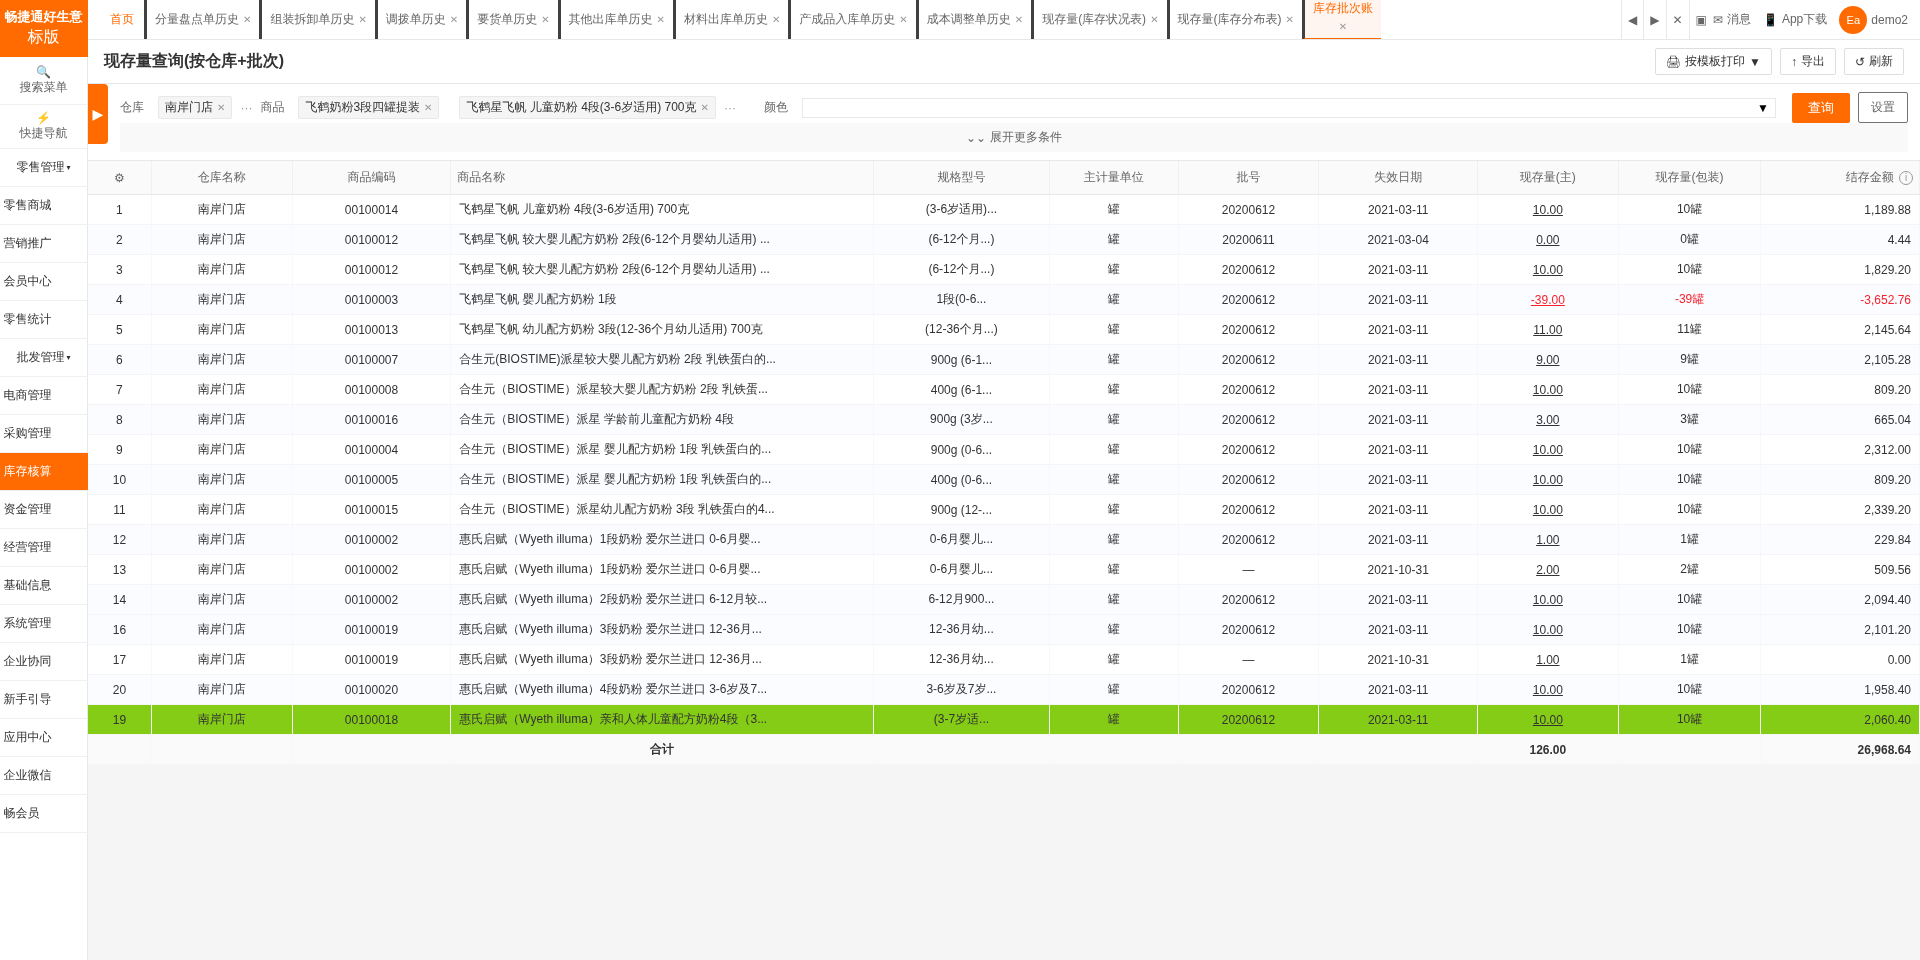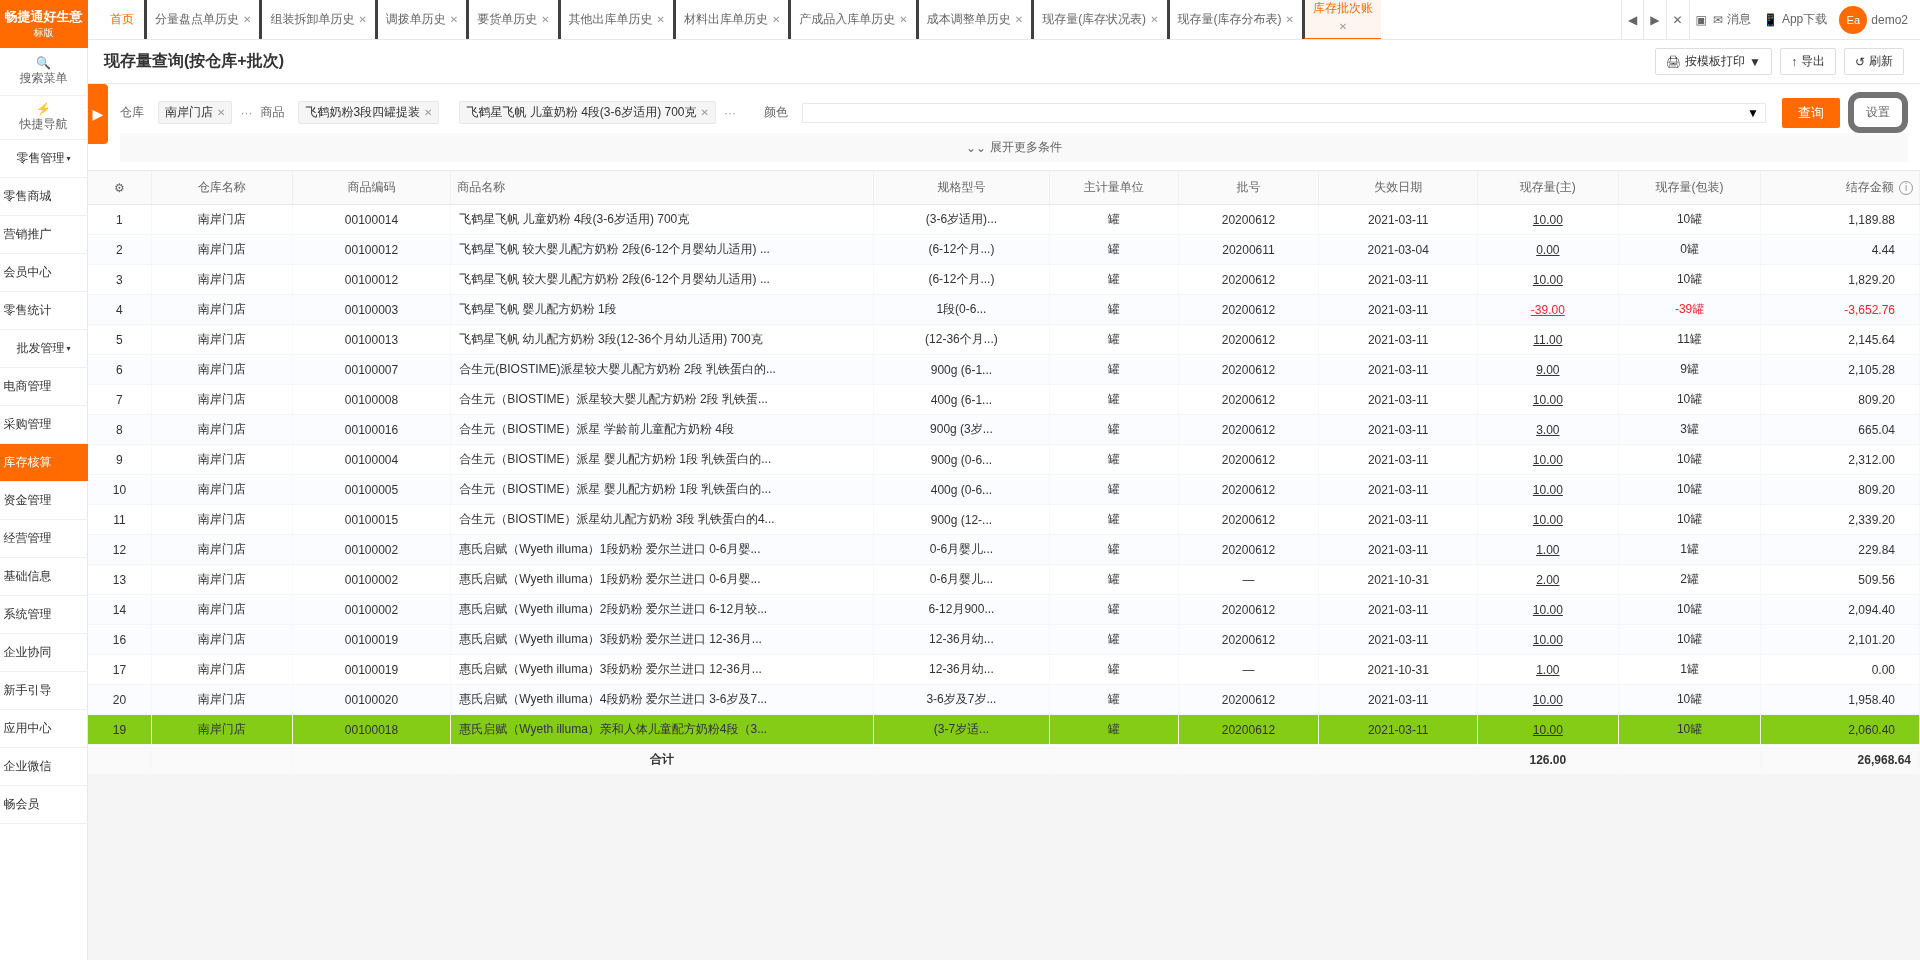--- a/index.html
+++ b/index.html
@@ -39,62 +39,62 @@
     .page-actions { display: flex; gap: 8px; align-items: center; }
     .btn-print { border: 1px solid #ddd; background: white; color: #333; padding: 4px 10px; cursor: pointer; border-radius: 2px; display: flex; align-items: center; gap: 4px; }
     .btn-export { border: 1px solid #ddd; background: white; color: #333; padding: 4px 10px; cursor: pointer; border-radius: 2px; display: flex; align-items: center; gap: 4px; }
     .btn-refresh { border: 1px solid #ddd; background: white; color: #333; padding: 4px 10px; cursor: pointer; border-radius: 2px; display: flex; align-items: center; gap: 4px; }
     .filter-row { display: flex; align-items: center; gap: 8px; flex-wrap: nowrap; }
     .filter-tag { background: #f5f5f5; border: 1px solid #e8e8e8; border-radius: 2px; padding: 2px 6px; display: flex; align-items: center; gap: 4px; color: #333; font-size: 12px; }
     .filter-tag-close { color: #999; cursor: pointer; font-size: 10px; }
     .filter-dots { color: #999; cursor: pointer; }
     .expand-more { text-align: center; padding: 6px; color: #666; cursor: pointer; background: #f9f9f9; display: flex; align-items: center; justify-content: center; gap: 4px; font-size: 11px; }
     .btn-query { background: #ff6b00; color: white; border: none; padding: 6px 16px; cursor: pointer; border-radius: 2px; font-size: 13px; }
-    .btn-settings { background: white; color: #666; border: 6px solid #737373; padding: 6px 12px; cursor: pointer; border-radius: 12px; font-size: 12px; }
+    .btn-settings { background: white; color: #666; border: 1px solid #737373; padding: 6px 12px; cursor: pointer; border-radius: 2px; font-size: 12px; }
 
     
     .expand-arrow { background: #ff6b00; color: white; width: 20px; height: 60px; display: flex; align-items: center; justify-content: center; cursor: pointer; border-radius: 0 4px 4px 0; font-size: 14px; flex-shrink: 0; }
     table { width: 100%; border-collapse: collapse; font-size: 12px; }
     thead tr { background: #fafafa; }
     th { padding: 8px 6px; text-align: center; border-bottom: 1px solid #e8e8e8; border-right: 1px solid #f0f0f0; color: #666; font-weight: normal; white-space: nowrap; position: sticky; top: 0; background: #fafafa; z-index: 1; }
     td { padding: 6px 6px; text-align: center; border-bottom: 1px solid #f5f5f5; border-right: 1px solid #f8f8f8; color: #333; white-space: nowrap; }
     .col-seq { width: 36px; }
     .col-warehouse { width: 80px; }
     .col-code { width: 90px; }
     .col-name { width: 240px; text-align: left; }
     .col-spec { width: 100px; }
     .col-unit { width: 70px; }
     .col-batch { width: 80px; }
     .col-expire { width: 90px; }
     .col-stock-main { width: 80px; }
     .col-stock-pkg { width: 80px; }
     .col-amount { width: 90px; text-align: right; }
     td.name-cell { text-align: left; padding-left: 8px; max-width: 240px; overflow: hidden; text-overflow: ellipsis; }
-    td.right { text-align: right; padding-right: 24px; margin-top: 9px; }
+    td.right { text-align: right; padding-right: 8px; margin-top: 9px; }
     .underline { text-decoration: underline; color: #333; cursor: pointer; }
     .negative { color: #f5222d; }
     .summary-row td { background: #fafafa; font-weight: bold; color: #333; }
     .info-icon { display: inline-block; width: 14px; height: 14px; border-radius: 50%; border: 1px solid #999; color: #999; font-size: 10px; text-align: center; line-height: 12px; cursor: pointer; margin-left: 2px; }
 
     
     ::-webkit-scrollbar { width: 6px; height: 6px; }
     ::-webkit-scrollbar-track { background: #f1f1f1; }
     ::-webkit-scrollbar-thumb { background: #ccc; border-radius: 3px; }
 
     
     .table-scroll-wrap { flex: 1; overflow: auto; position: relative; }
     .filter-col-label { color: #666; white-space: nowrap; min-width: 30px; }
   </style>
 </head>
 <body>
 
 <div class="sidebar">
   <div class="sidebar-logo">
     <div class="sidebar-logo-text">畅捷通好生意</div>
-    <div style="font-size:10px">标版</div>
+    <div style="font-size:16px">标版</div>
   </div>
   <div class="sidebar-search">
     <div>🔍</div>
     <div>搜索菜单</div>
   </div>
   <div class="sidebar-nav">
     <div>⚡</div>
     <div>快捷导航</div>
   </div>
   <div id="sidebar-items">

